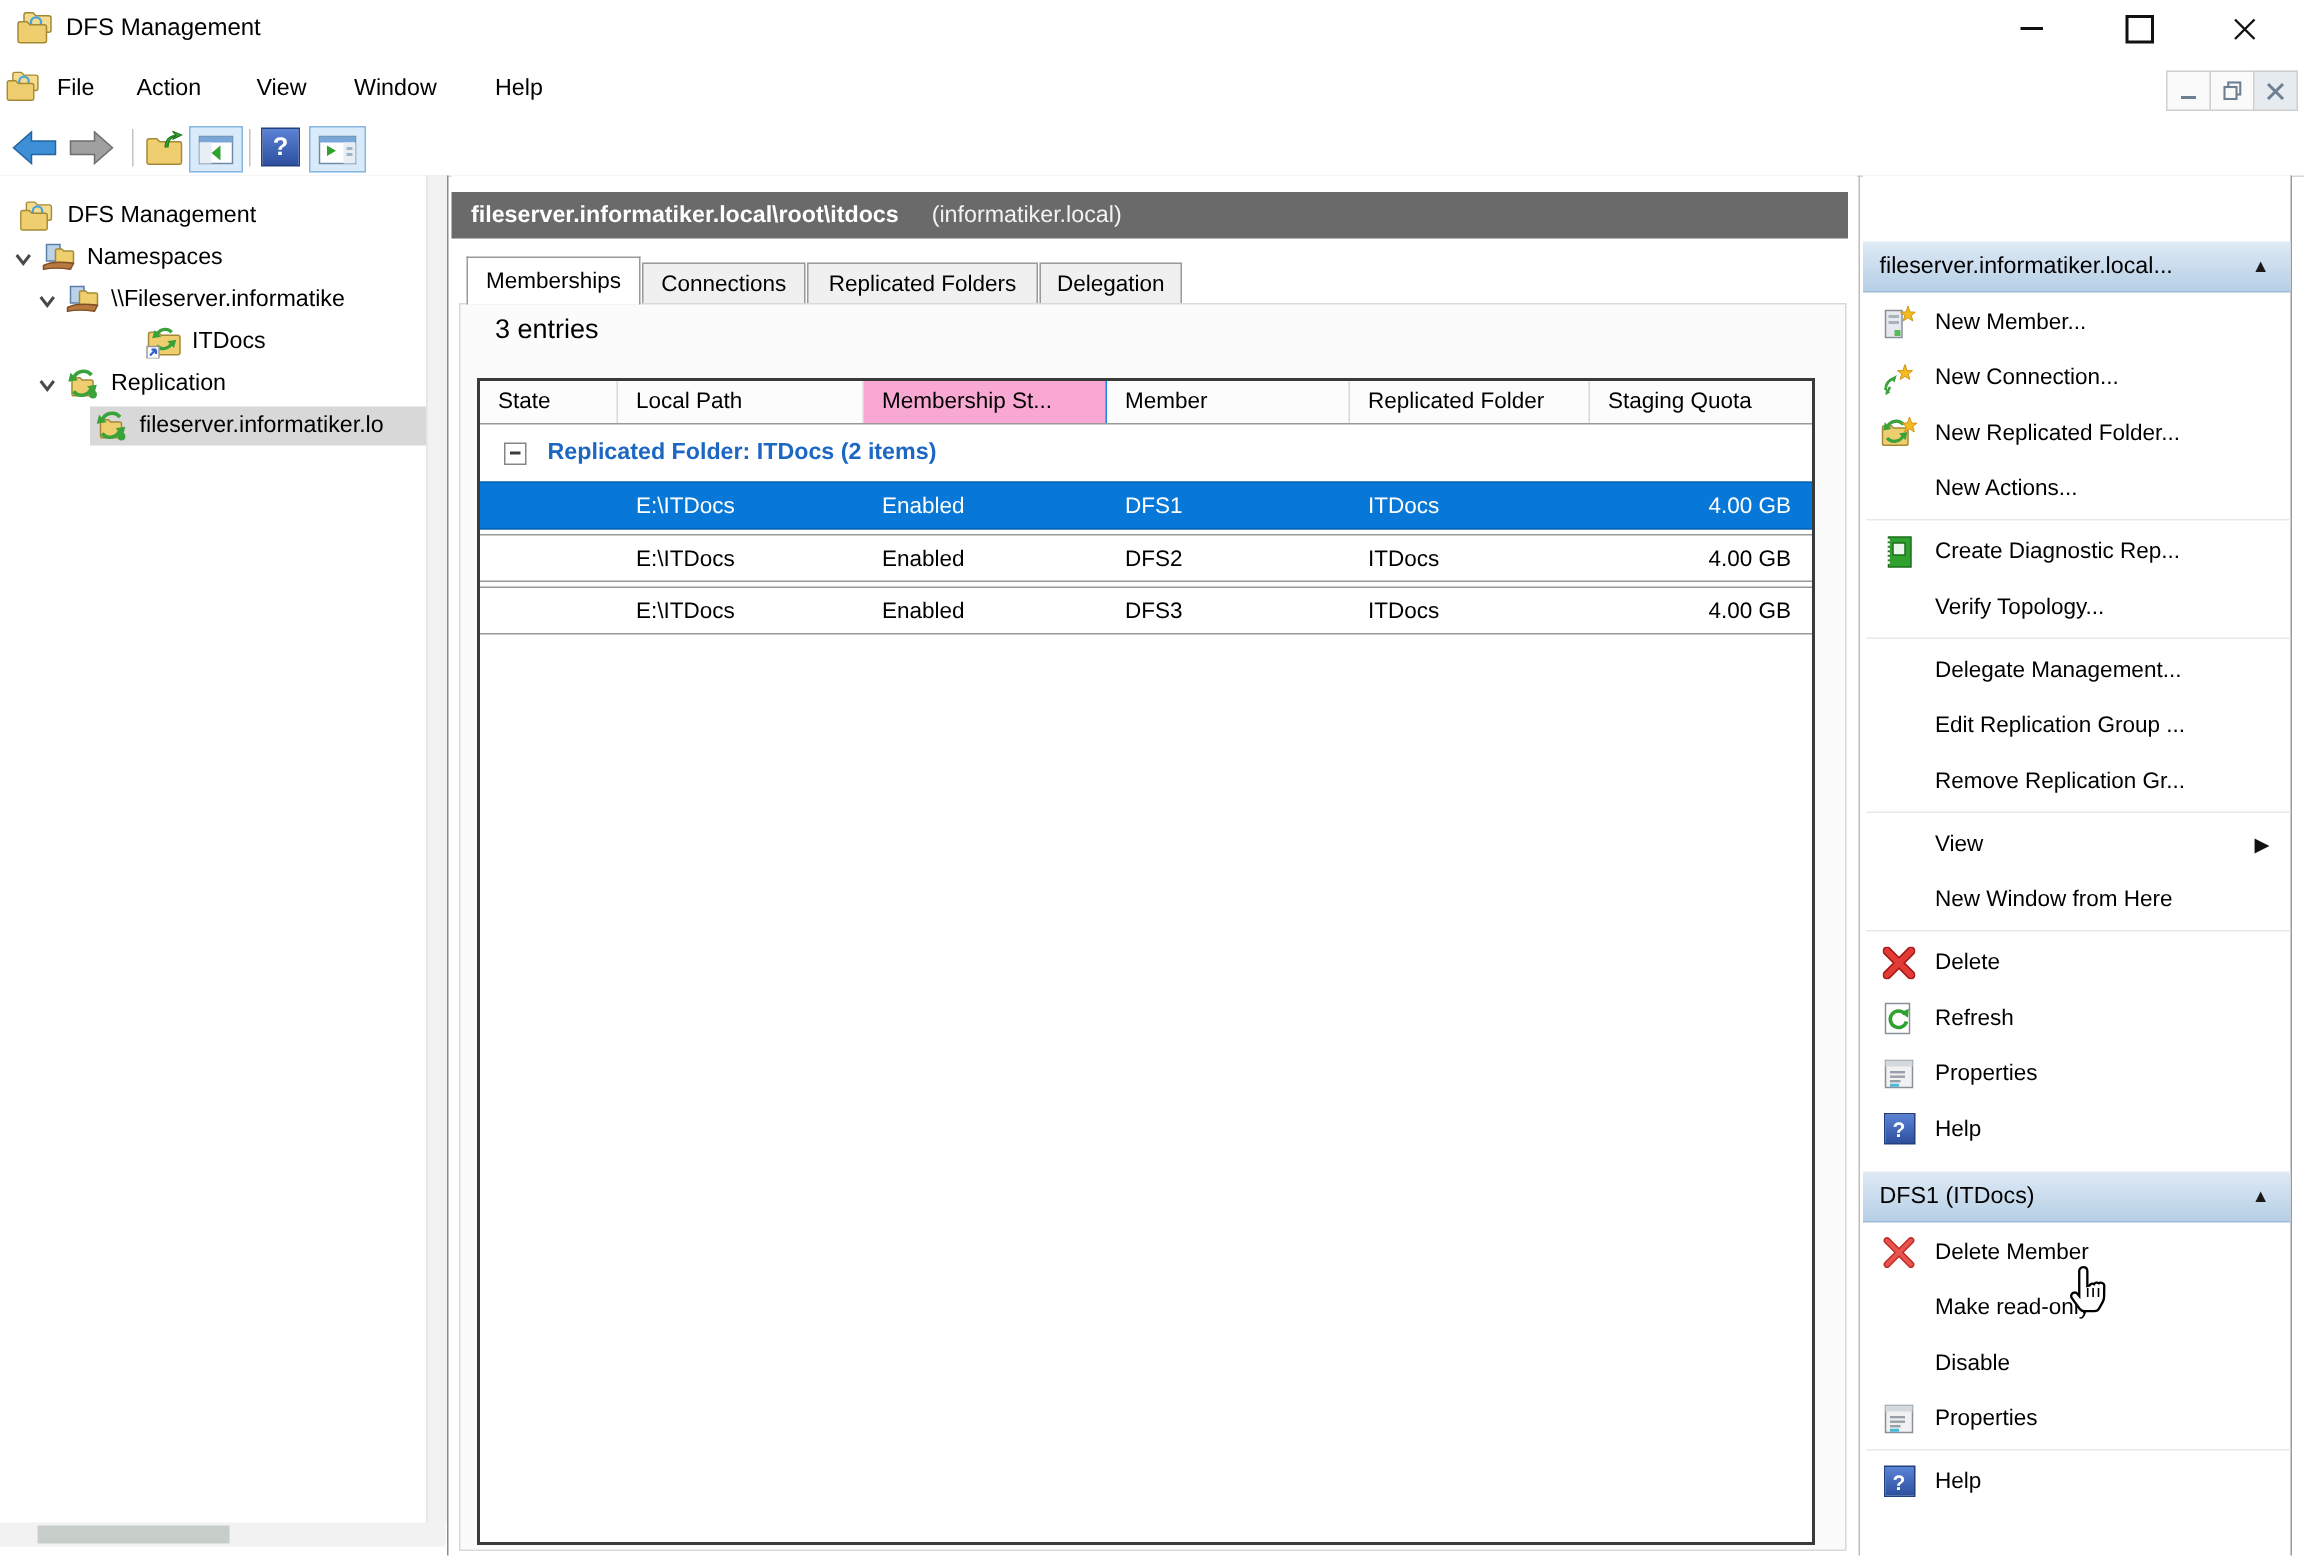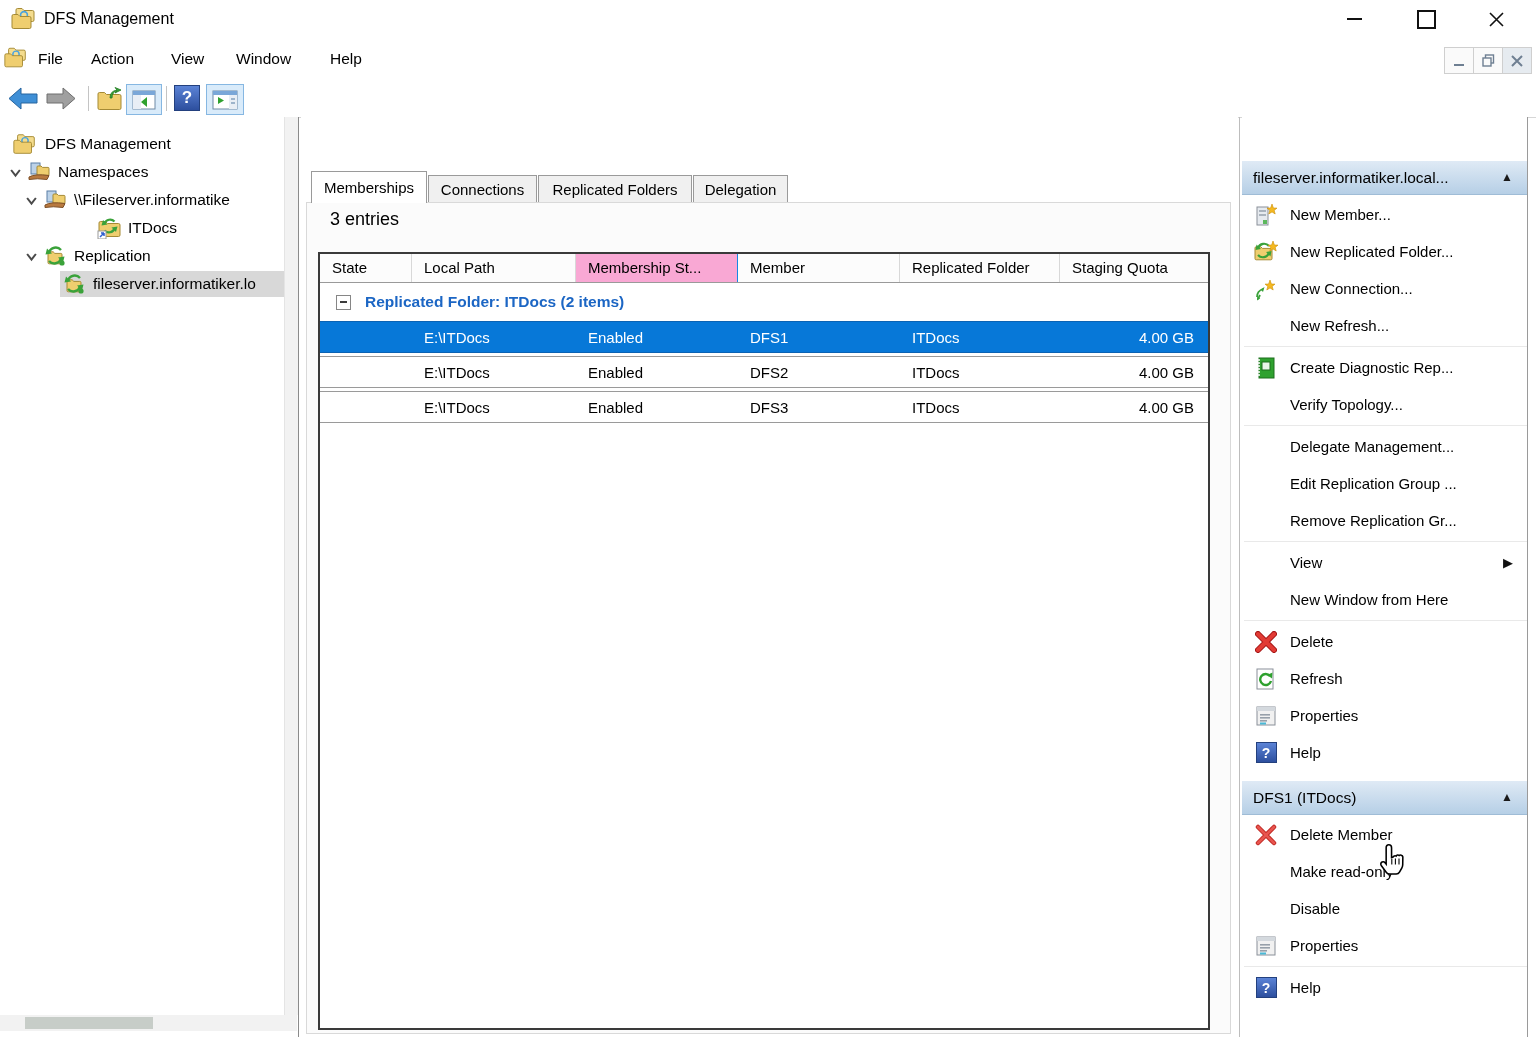--- a/index.html
+++ b/index.html
@@ -285,20 +285,24 @@
 </div>
 
 <div class="abs" id="tree-vscroll"></div>
 <div class="abs" id="tree-hscroll">
   <div class="abs" id="tree-hthumb"></div>
 </div>
 <div class="abs" id="panel-sep1"></div>
 
 <div class="abs" id="centerpanel">
 
+  <div class="abs" id="doc-header">
+    <span class="path">fileserver.informatiker.local\root\itdocs</span>
+    <span class="domain">(informatiker.local)</span>
+  </div>
 
   <div class="tab active" style="left:10px;top:54px;width:116px;height:32px;">
     <span>Memberships</span>
   </div>
   <div class="tab" style="left:127px;top:58px;width:109px;height:28px;">
     <span>Connections</span>
   </div>
   <div class="tab" style="left:237px;top:58px;width:154px;height:28px;">
     <span>Replicated Folders</span>
   </div>
@@ -372,46 +376,46 @@
           <rect x="4" y="7" width="7" height="2" fill="#aab3bd"></rect>
           <rect x="4" y="11" width="7" height="2" fill="#aab3bd"></rect>
           <rect x="8" y="17" width="4" height="4" fill="#5cb85c"></rect>
           <polygon points="17,1 18.4,5 22,5.1 19.2,7.4 20.2,11 17,8.9 13.8,11 14.8,7.4 12,5.1 15.6,5" fill="#f5b921" stroke="#c98f0a" stroke-width="0.6"></polygon>
         </svg>
       </span>
       <span class="ai-label">New Member...</span>
     </div>
     <div class="action-item">
       <span class="ai-icon">
+        <svg width="22" height="24" viewBox="0 0 22 24">
+          <path d="M2 20 q0-6 6-8" fill="none" stroke="#3aa23a" stroke-width="1.8"></path>
+          <polygon points="9.5,10 5.5,12.5 8,15" fill="#3aa23a"></polygon>
+          <path d="M3 22 l2-4" stroke="#3aa23a" stroke-width="1.8"></path>
+          <polygon points="2,23.5 2.2,19.8 5.2,21.5" fill="#3aa23a"></polygon>
+          <polygon points="15,3 16.4,7 20,7.1 17.2,9.4 18.2,13 15,10.9 11.8,13 12.8,9.4 10,7.1 13.6,7" fill="#f5b921" stroke="#c98f0a" stroke-width="0.6"></polygon>
+        </svg>
+      </span>
+      <span class="ai-label">New Connection...</span>
+    </div>
+    <div class="action-item">
+      <span class="ai-icon">
         <svg width="24" height="24" viewBox="0 0 24 24">
           <path d="M1 8 q0-1.2 1.2-1.2 h4.6 l1.6 1.6 h8.4 q1.2 0 1.2 1.2 v9 q0 1.2-1.2 1.2 h-14.6 q-1.2 0-1.2-1.2 z" fill="#efce6f" stroke="#a58a35"></path>
           <path d="M15 6 A6.5 6.5 0 0 0 4 8" fill="none" stroke="#3aa23a" stroke-width="2.2"></path>
           <polygon points="2.5,4.5 7,9 1.5,10" fill="#3aa23a"></polygon>
           <path d="M4 15 A6.5 6.5 0 0 0 15 13" fill="none" stroke="#3aa23a" stroke-width="2.2"></path>
           <polygon points="16.5,16.5 12,12 17.5,11" fill="#3aa23a"></polygon>
           <polygon points="19,1 20.4,5 24,5.1 21.2,7.4 22.2,11 19,8.9 15.8,11 16.8,7.4 14,5.1 17.6,5" fill="#f5b921" stroke="#c98f0a" stroke-width="0.6"></polygon>
         </svg>
       </span>
       <span class="ai-label">New Replicated Folder...</span>
     </div>
     <div class="action-item">
-      <span class="ai-icon">
-        <svg width="22" height="24" viewBox="0 0 22 24">
-          <path d="M2 20 q0-6 6-8" fill="none" stroke="#3aa23a" stroke-width="1.8"></path>
-          <polygon points="9.5,10 5.5,12.5 8,15" fill="#3aa23a"></polygon>
-          <path d="M3 22 l2-4" stroke="#3aa23a" stroke-width="1.8"></path>
-          <polygon points="2,23.5 2.2,19.8 5.2,21.5" fill="#3aa23a"></polygon>
-          <polygon points="15,3 16.4,7 20,7.1 17.2,9.4 18.2,13 15,10.9 11.8,13 12.8,9.4 10,7.1 13.6,7" fill="#f5b921" stroke="#c98f0a" stroke-width="0.6"></polygon>
-        </svg>
-      </span>
-      <span class="ai-label">New Connection...</span>
-    </div>
-    <div class="action-item">
-      <span class="ai-icon"></span>
-      <span class="ai-label">New Refresh...</span>
+      <span class="ai-icon"></span>
+      <span class="ai-label">New Actions...</span>
     </div>
     <div class="action-sep"></div>
     <div class="action-item">
       <span class="ai-icon">
         <svg width="22" height="24" viewBox="0 0 22 24">
           <rect x="4" y="2" width="15" height="20" fill="#2fa12f" stroke="#1c6e1c"></rect>
           <rect x="7" y="6" width="8" height="8" fill="#eaf6ea" stroke="#1c6e1c"></rect>
           <circle cx="4" cy="4" r="1" fill="#fff"></circle>
             <circle cx="4" cy="7" r="1" fill="#fff"></circle>
           <circle cx="4" cy="10" r="1" fill="#fff"></circle>

